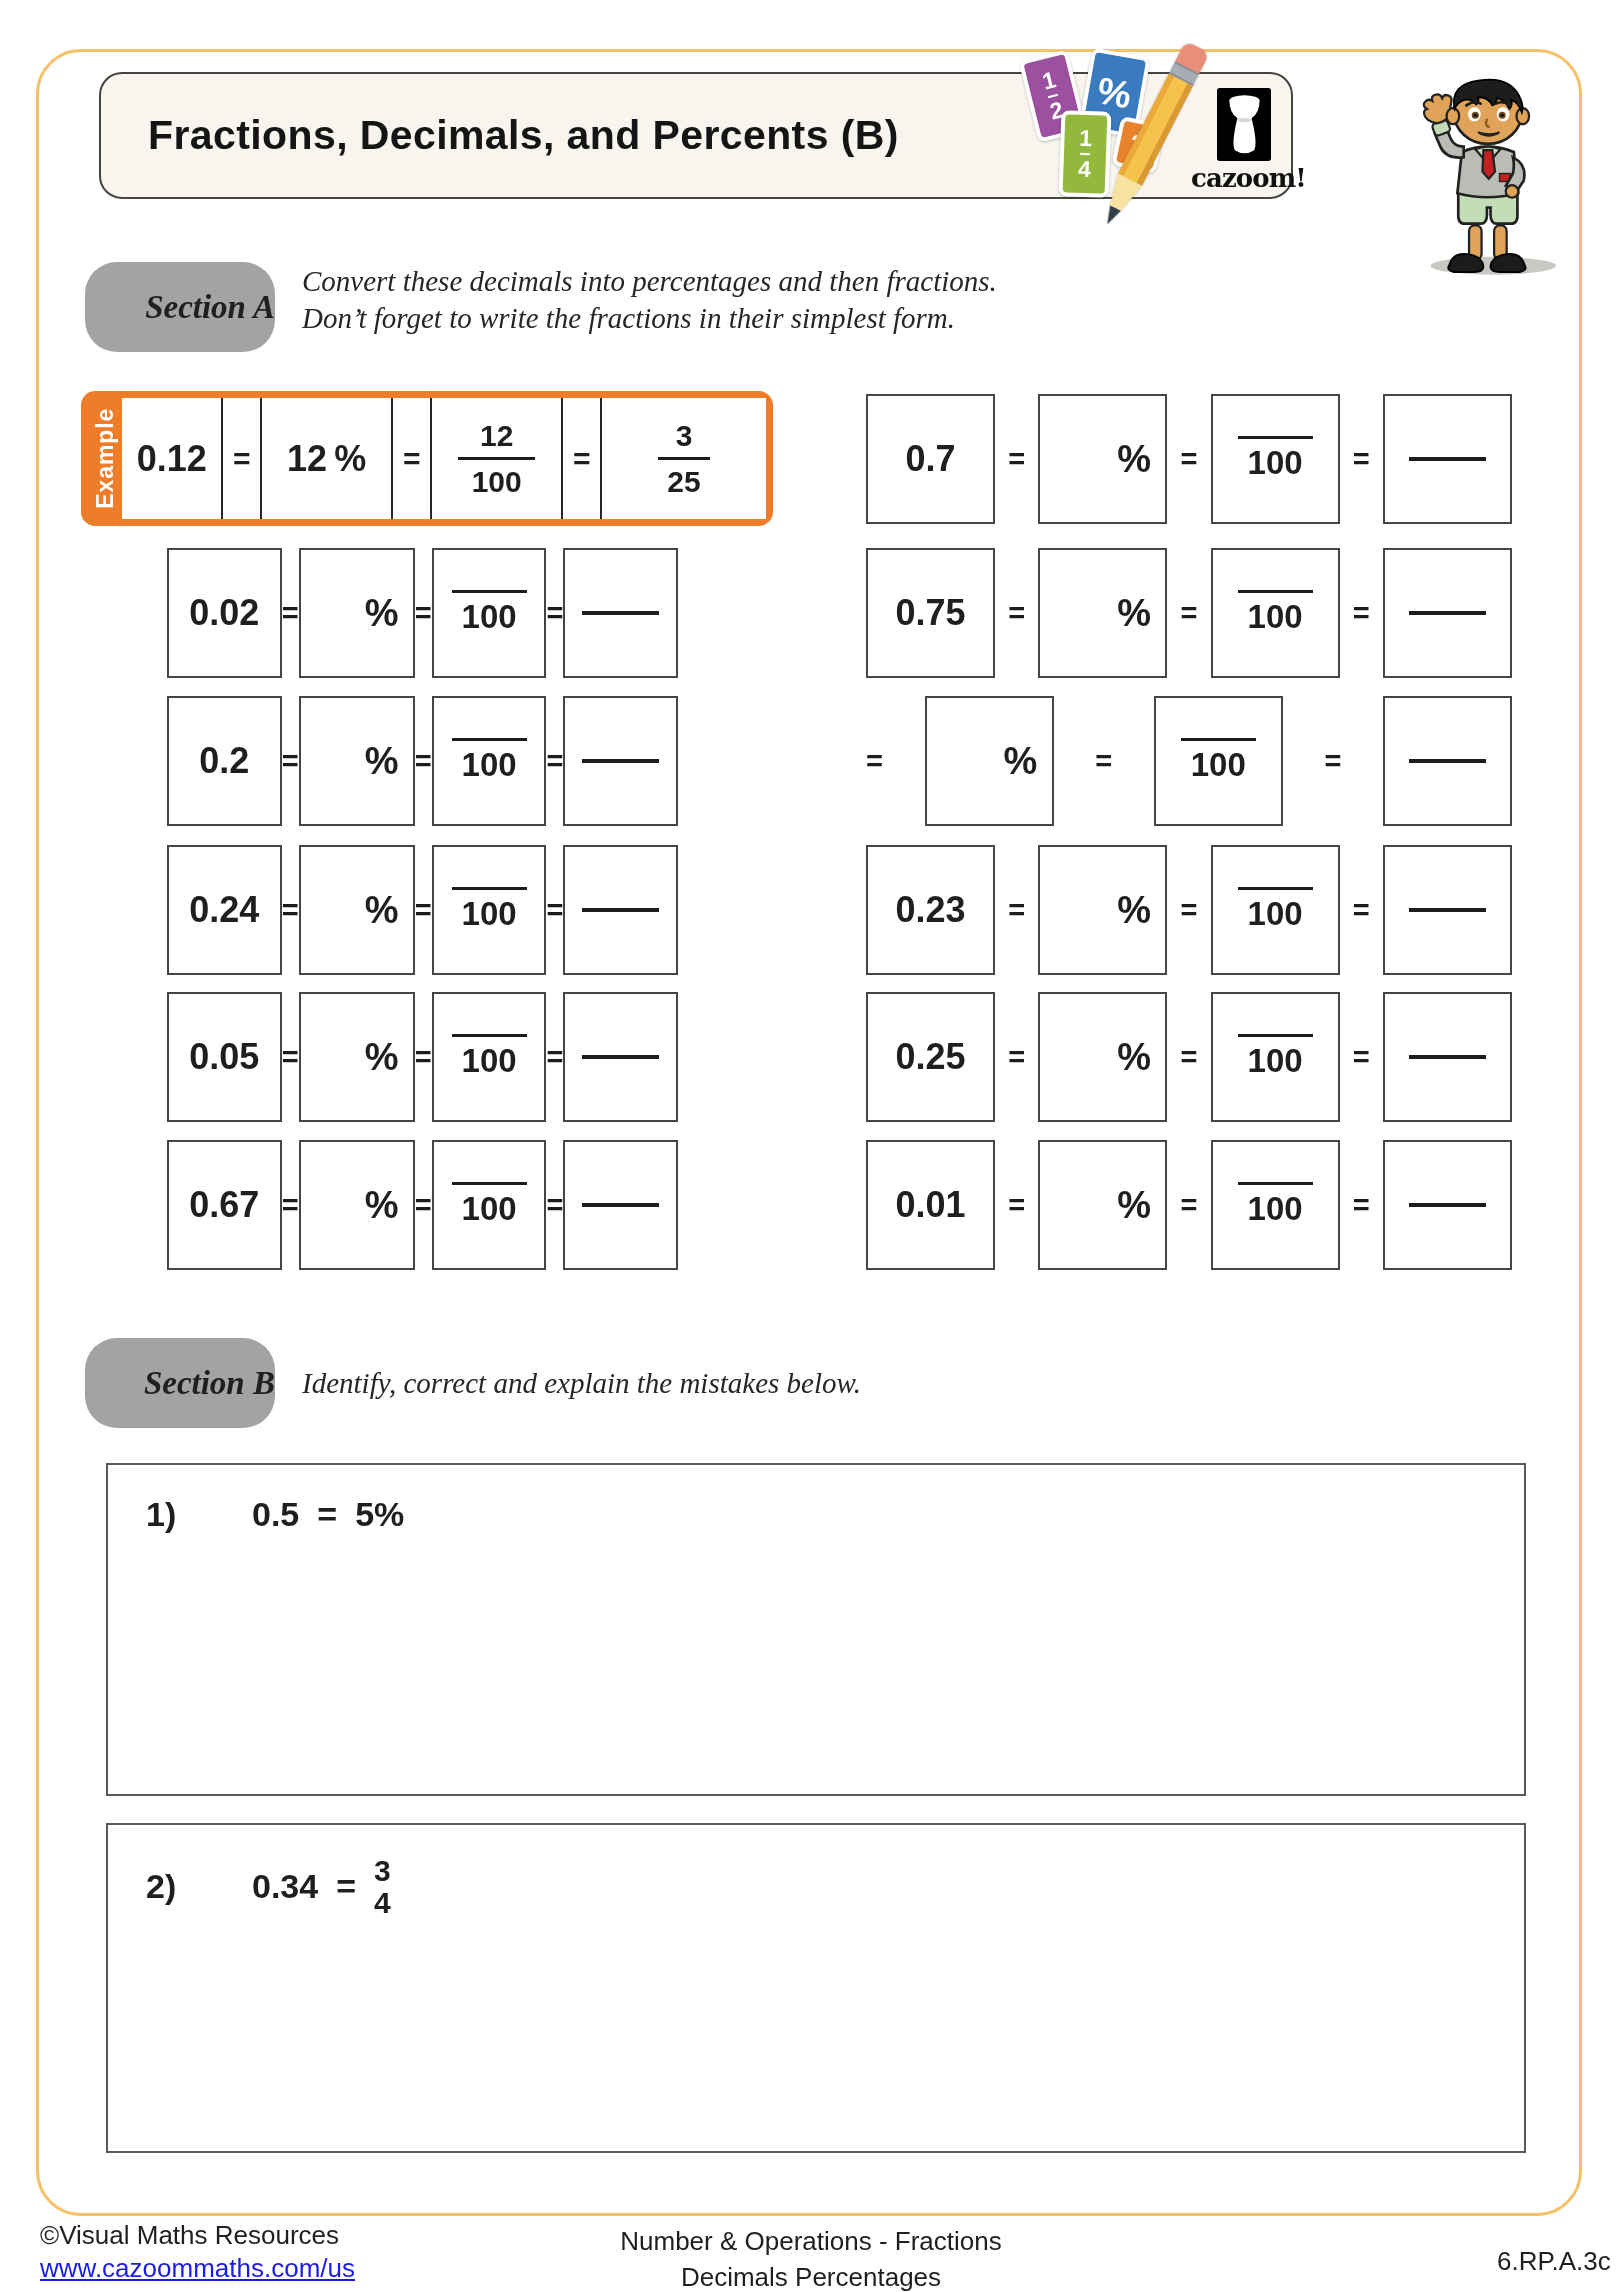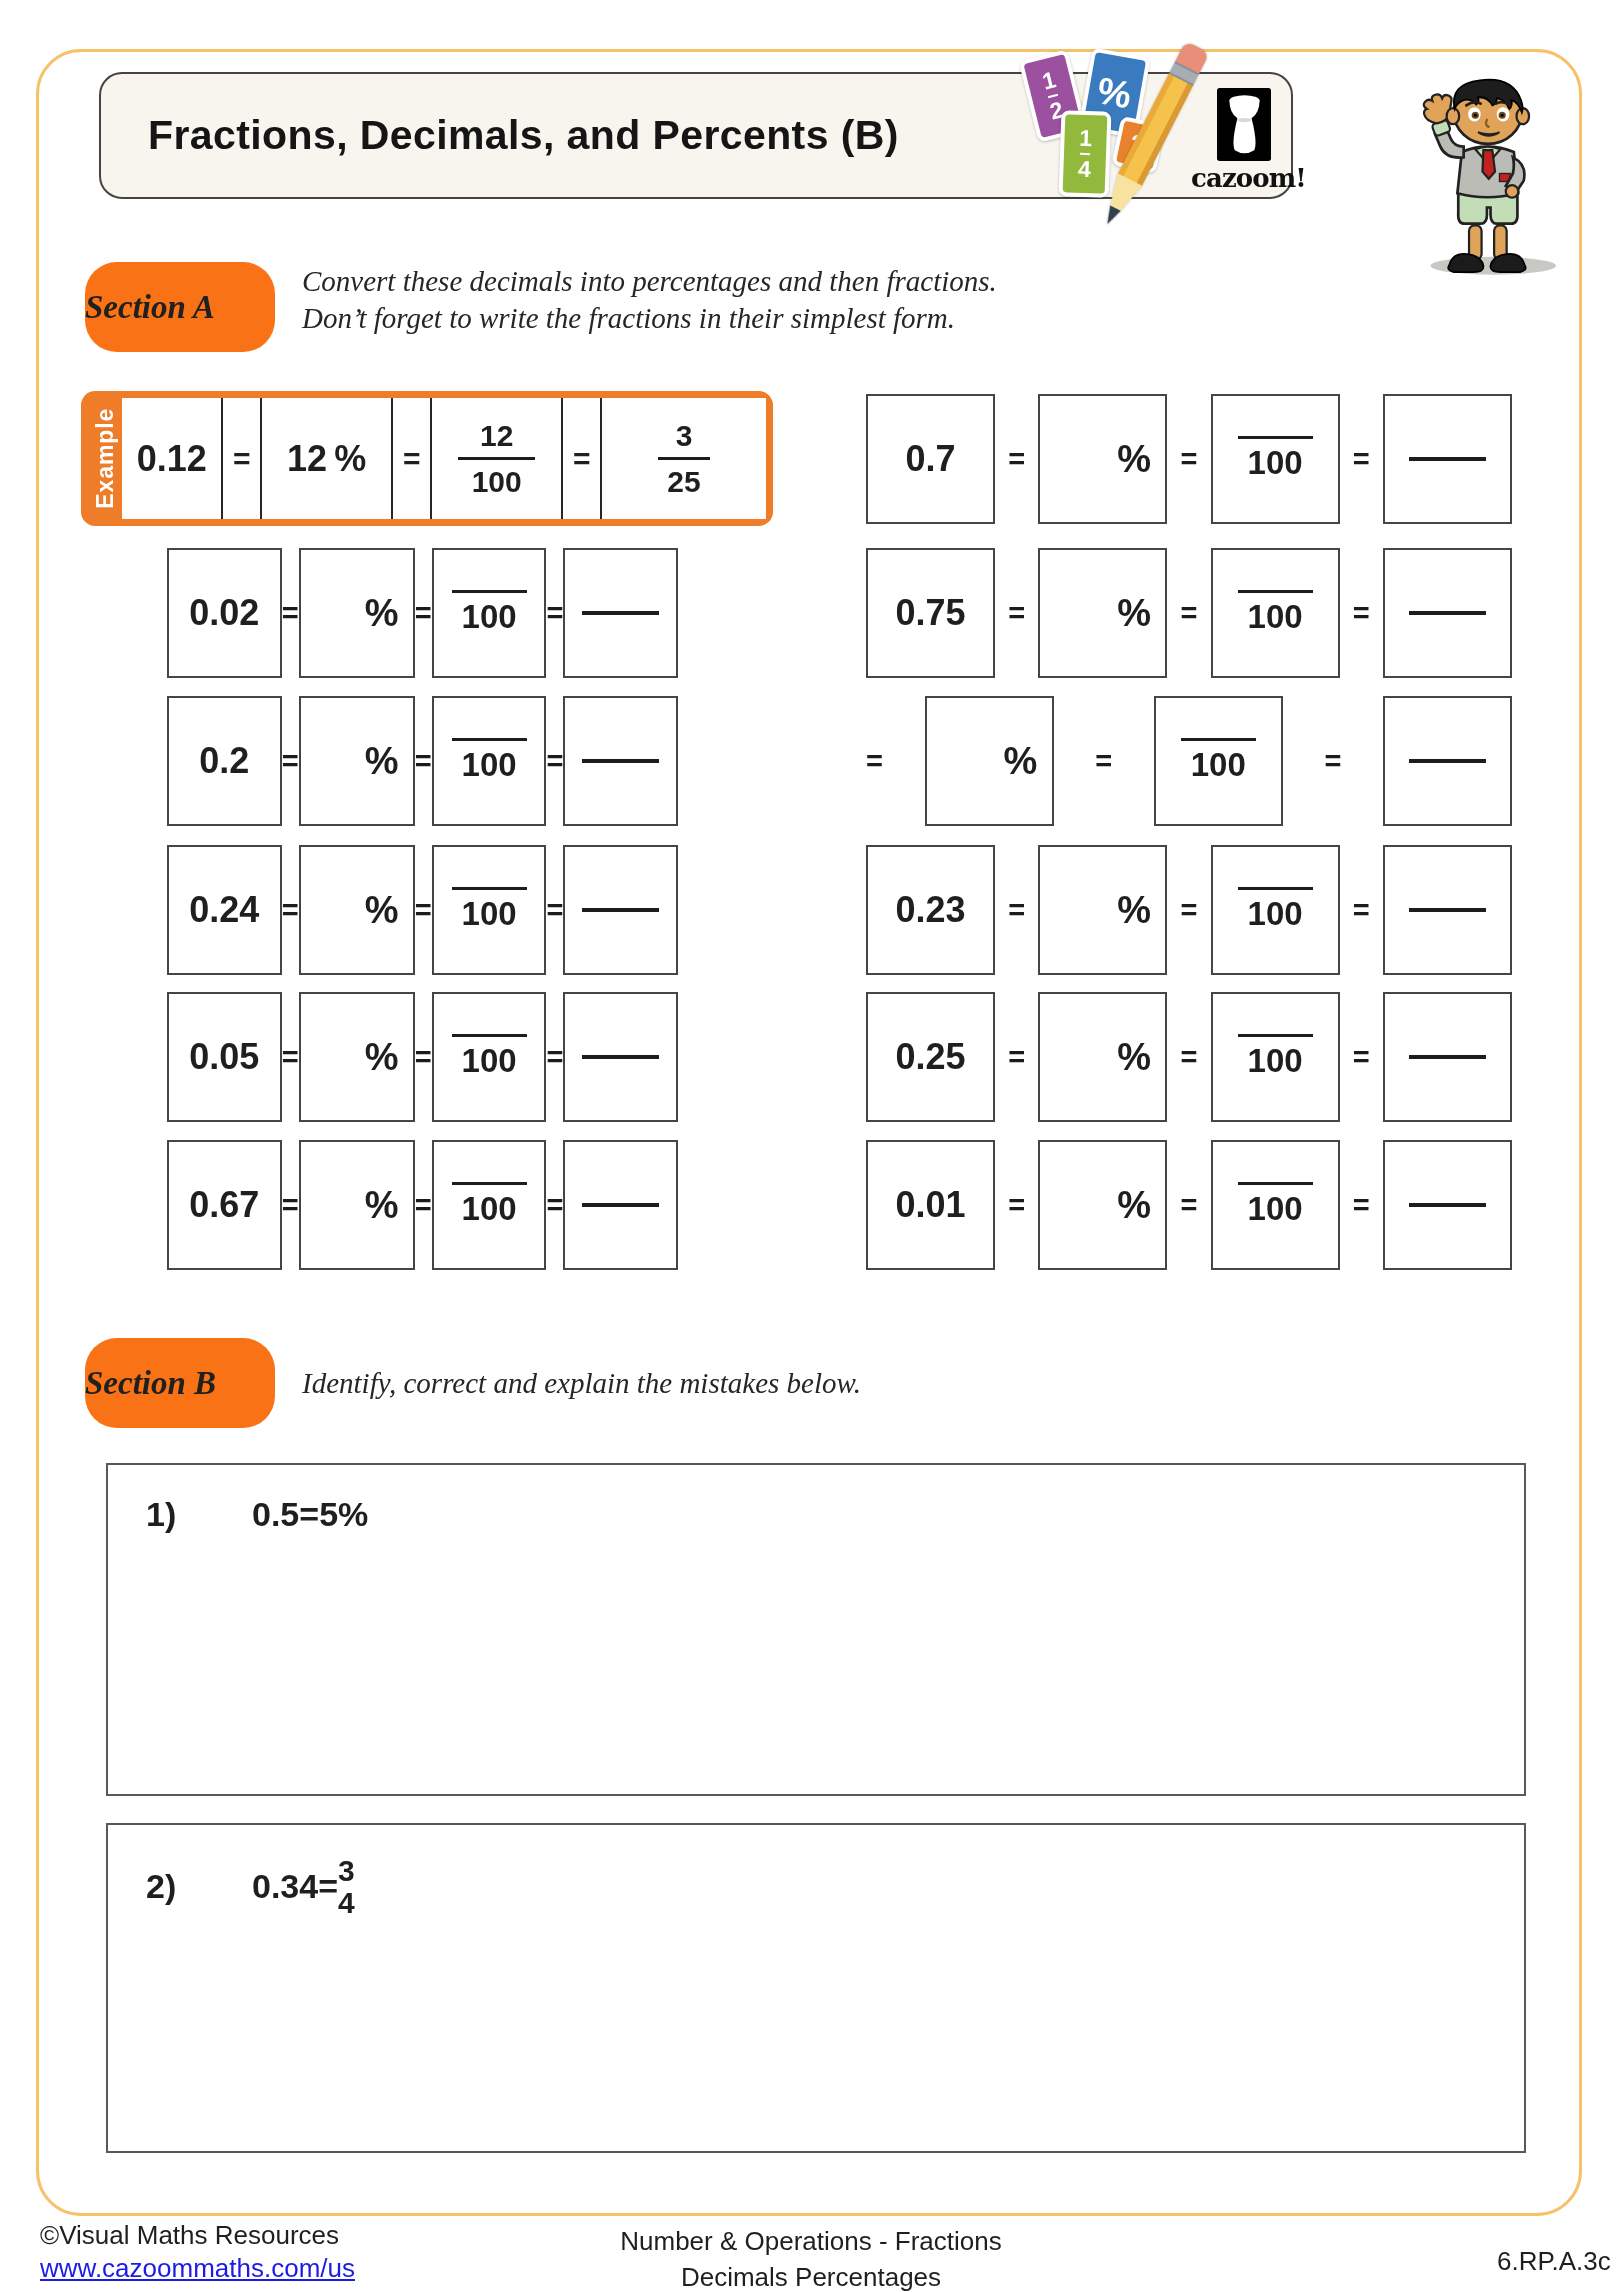--- a/index.html
+++ b/index.html
@@ -32,22 +32,22 @@
   .p-tip { height:18px; background:#33404E; clip-path:polygon(28% 0,72% 0,50% 100%); }
 
   .logo { position:absolute; left:1191px; top:88px; width:106px; text-align:center; }
   .logo .drum-box { width:54px; height:73px; background:#000; margin:0 auto; border-radius:2.7px;
     display:flex; align-items:center; justify-content:center; }
   .logo .word { font-family:"DejaVu Serif", serif; font-weight:bold; font-size:26px; color:#111; margin-top:1.8px; letter-spacing:-0.9px; }
 
   .boy { position:absolute; left:1390px; top:57px; }
 
   
-  .sec-label { position:absolute; left:85px; width:190px; height:90px; background:#f97316;
-    border-radius:32px; display:flex; align-items:center; justify-content:flex-start;
+  .sec-label { position:absolute; left:85px; width:190px; height:90px; background:#a3a3a3;
+    border-radius:32px; display:flex; align-items:center; justify-content:flex-end;
     font-family:"Liberation Serif", serif; font-style:italic; font-weight:bold; font-size:33px; color:#20201E; }
   .sec-a-label { top:262px; }
   .sec-b-label { top:1338px; }
   .instr { position:absolute; left:302px; font-family:"Liberation Serif", serif; font-style:italic;
     font-size:29px; color:#262624; line-height:37px; }
   .instr-a { top:263px; }
   .instr-b { top:1365px; }
 
   
   .example-row { position:absolute; left:81px; top:391px; width:692px; height:135px;
@@ -81,21 +81,21 @@
   .f100 .fblank { width:75px; height:3.6px; background:#1d1d1d; margin:0 auto 5.4px auto; }
   .f100 .fden { font-size:33px; font-weight:bold; }
   .bline { width:77px; height:4.5px; background:#1d1d1d; }
 
   
   .prob-box { position:absolute; left:106px; width:1420px; background:#fff; border:2.7px solid #58595B; }
   .prob-1 { top:1463px; height:333px; }
   .prob-2 { top:1823px; height:330px; }
   .prob-line { position:absolute; left:38px; top:30px; display:flex; align-items:center; }
   .prob-num { font-size:34px; font-weight:bold; width:106px; }
-  .prob-stmt { font-size:34px; font-weight:bold; display:flex; align-items:center; }
+  .prob-stmt { font-size:34px; font-weight:bold; display:flex; align-items:center; gap:18px; }
   .pfrac { text-align:center; font-weight:bold; font-size:30px; line-height:1.05; }
   .pfrac .bar { width:29px; height:3.6px; background:#1d1d1d; margin:3.6px auto; }
 
   
   .f-left { position:absolute; left:40px; top:2219px; font-size:26px; line-height:33px; }
   .f-link { color:#1B1BE8; text-decoration:underline; cursor:pointer; }
   .f-center { position:absolute; left:0; width:1622px; top:2223px; text-align:center; font-size:26px; line-height:36px; }
   .f-right { position:absolute; left:1497px; top:2246px; font-size:26px; }
 </style>
 </head>

